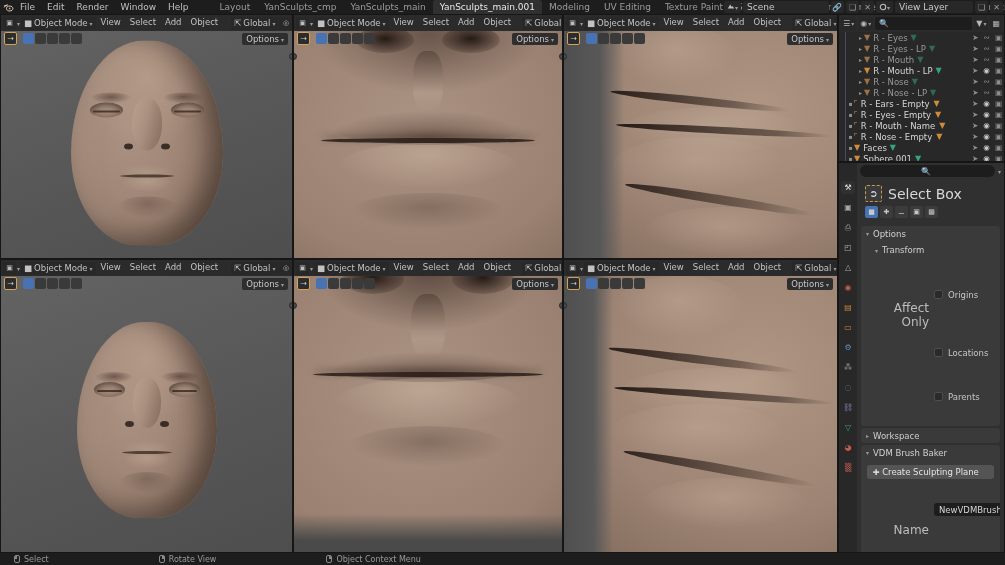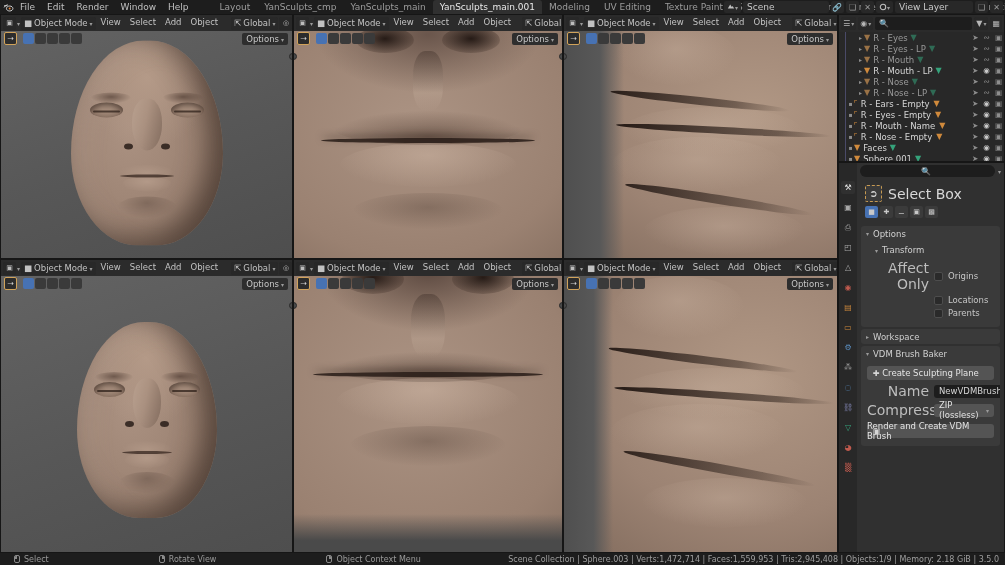--- a/index.html
+++ b/index.html
@@ -305,21 +305,21 @@
     padding: 0 5px; font-size: 8.5px; color: #d2d2d2;
   }
   .panel-body { padding: 2px 6px 6px 6px; }
   .sub-head {
     height: 14px; display: flex; align-items: center; gap: 4px;
     padding-left: 8px; font-size: 8.5px; color: #cfcfcf;
   }
   .row-field {
     display: flex; align-items: center; gap: 5px; margin: 3px 0; font-size: 8.5px;
   }
-  .row-label { width: 62px; text-align: right; color: #bdbdbd; font-size: 14px; flex: none; }
+  .row-label { width: 62px; text-align: right; color: #bdbdbd; font-size: 12px; flex: none; margin-top: 41px; }
   .cbox {
     width: 9px; height: 9px; background: #2a2a2a; border-radius: 2px;
     border: 1px solid #4d4d4d; flex: none;
   }
   .cb-label { color: #c6c6c6; font-size: 8.5px; }
   .field-box {
     flex: 1; height: 13px; background: #1d1d1d; border-radius: 3px;
     display: flex; align-items: center; padding: 0 5px;
     font-size: 8.5px; color: #d6d6d6;
   }
@@ -1011,16 +1011,15 @@
       <span>Select</span>
     </div>
     <div class="sb-item" style="margin-left:110px;">
       <span class="mouse-ico m"></span>
       <span>Rotate View</span>
     </div>
     <div class="sb-item" style="margin-left:110px;">
       <span class="mouse-ico r"></span>
       <span>Object Context Menu</span>
     </div>
-    <div class="sb-stats">Scene Collection | Sphere.003 | Verts:1,472,714 | Faces:1,559,953 | Tris:2,945,408 | Objects:1/9 | Memory: 2.18 GiB | 3.5.0</div>
   </div>
 
 </div>
 
 </body></html>

